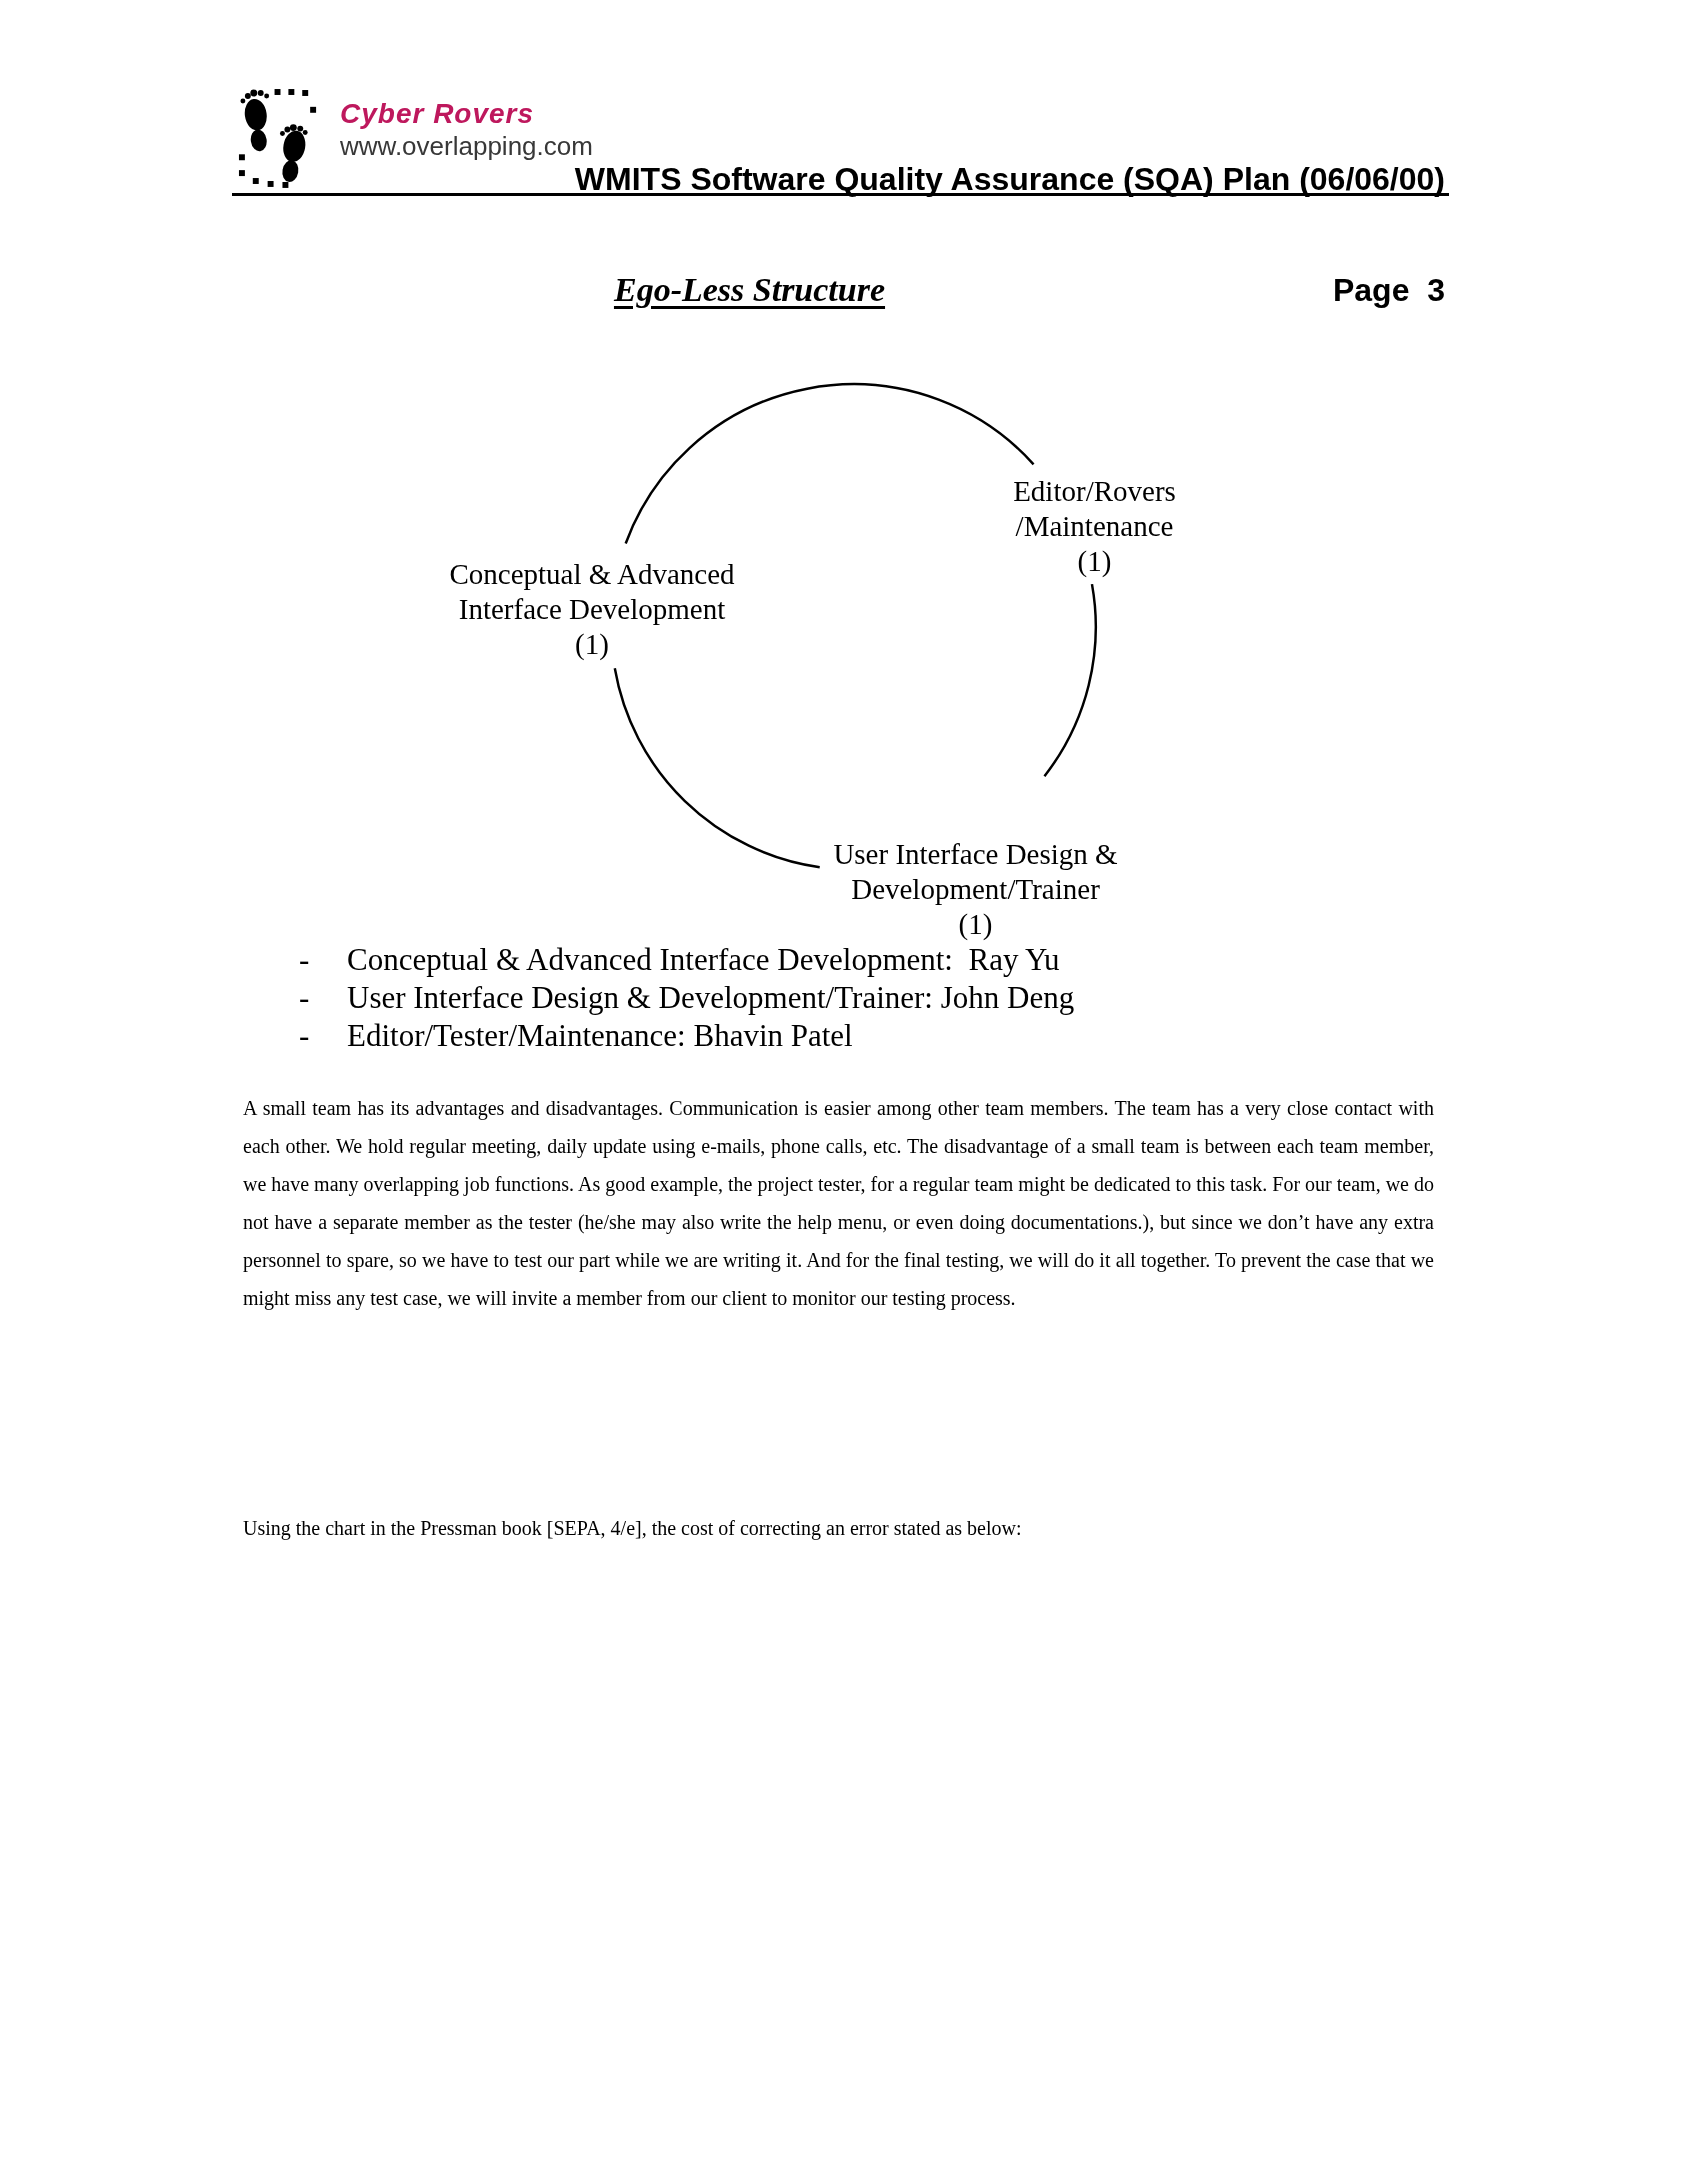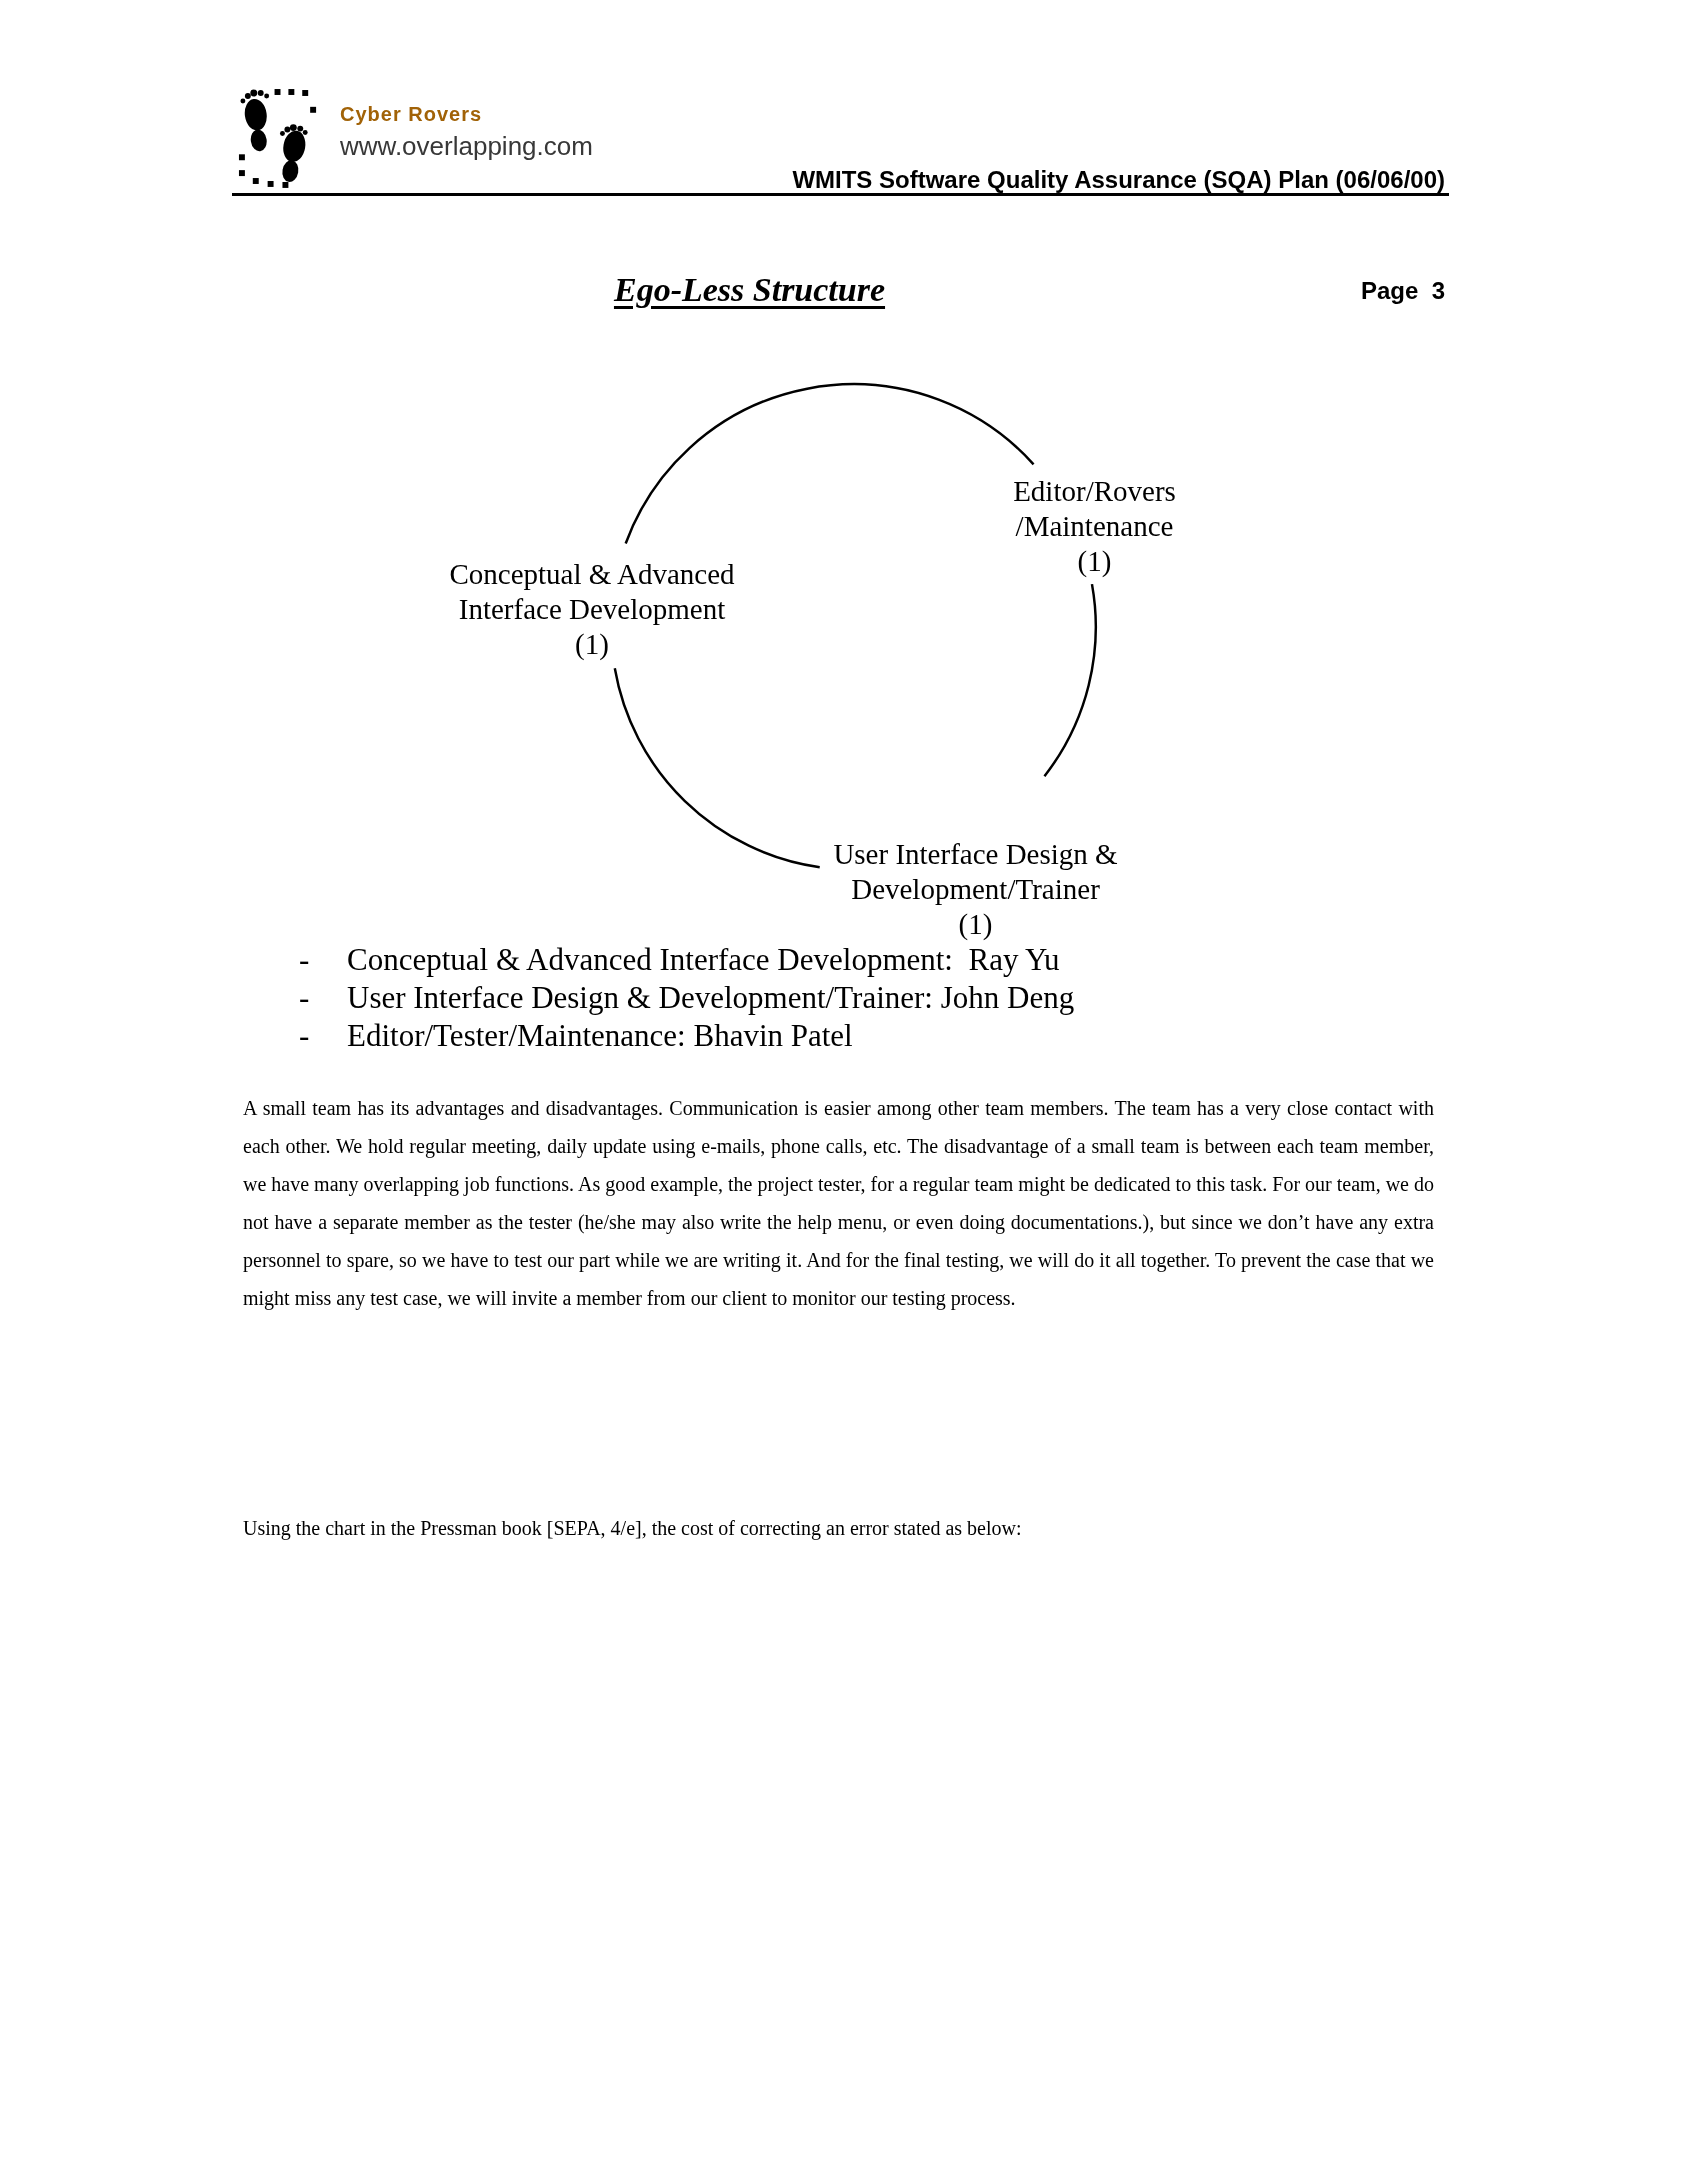--- a/index.html
+++ b/index.html
@@ -5,25 +5,25 @@
   html,body{margin:0;padding:0;}
   body{
     width:1683px;height:2178px;background:#ffffff;position:relative;
     font-family:"Liberation Serif", serif;color:#000;overflow:hidden;
   }
   .abs{position:absolute;}
 
   
   .logo-mark{left:235px;top:85px;width:89px;height:104px;}
   .logo-text{left:340px;top:97px;font-family:"Liberation Sans", sans-serif;}
-  .logo-name{font-size:20px;font-weight:bold;color:#a16207;letter-spacing:1px;line-height:34px;}
+  .logo-name{font-size:28px;font-weight:bold;color:#be185d;letter-spacing:1px;line-height:34px;font-style:italic;}
   .logo-url{font-size:26px;color:#383838;line-height:30px;}
   .header-title{
     right:238px;top:87px;width:1089px;text-align:right;
-    font-family:"Liberation Sans", sans-serif;font-weight:bold;font-size:24px;line-height:37px;
+    font-family:"Liberation Sans", sans-serif;font-weight:bold;font-size:32px;line-height:37px;
     white-space:pre;
   }
   .header-rule{left:232px;top:193px;width:1217px;height:3px;background:#000;}
 
   
   .doc-title-wrap{left:0;top:271px;width:1499px;text-align:center;}
   .doc-title{
     font-size:34px;font-weight:bold;font-style:italic;
     text-decoration:underline;text-underline-offset:5px;
   }

